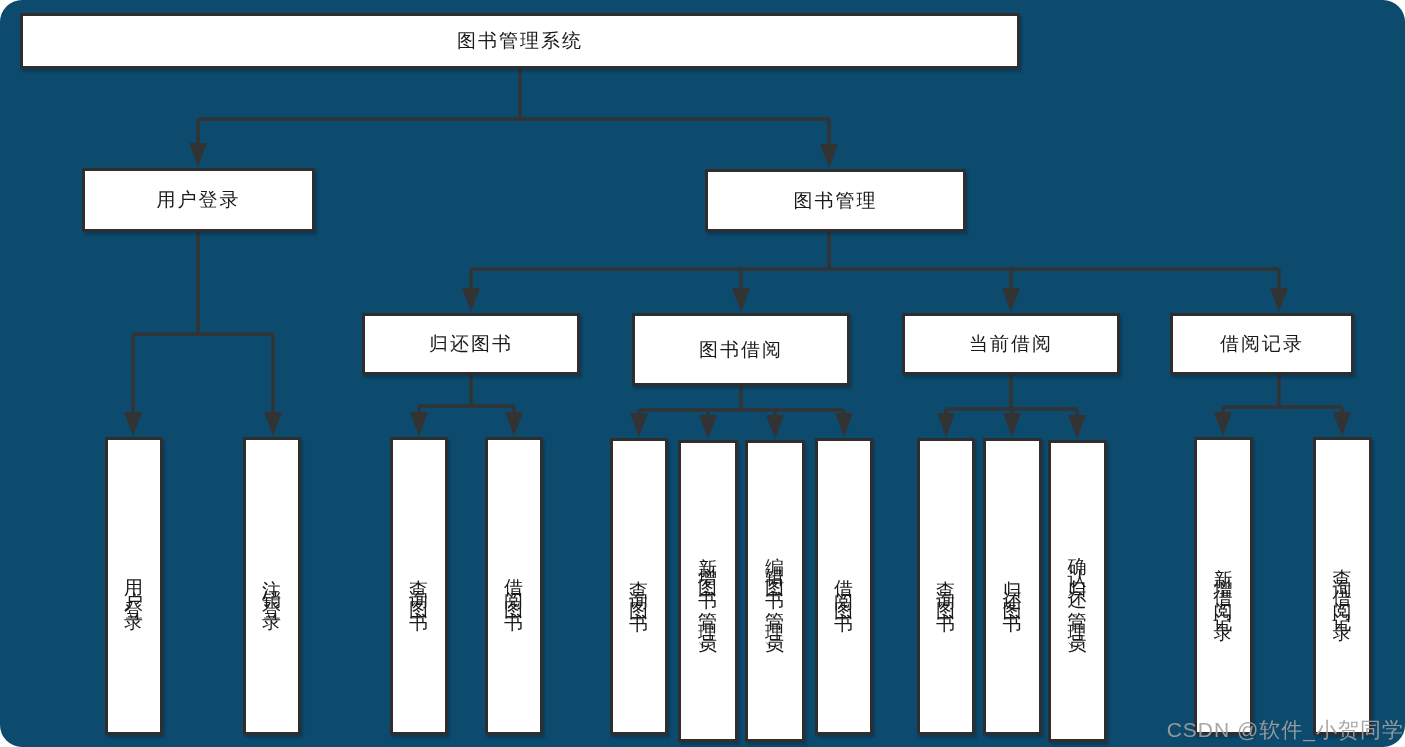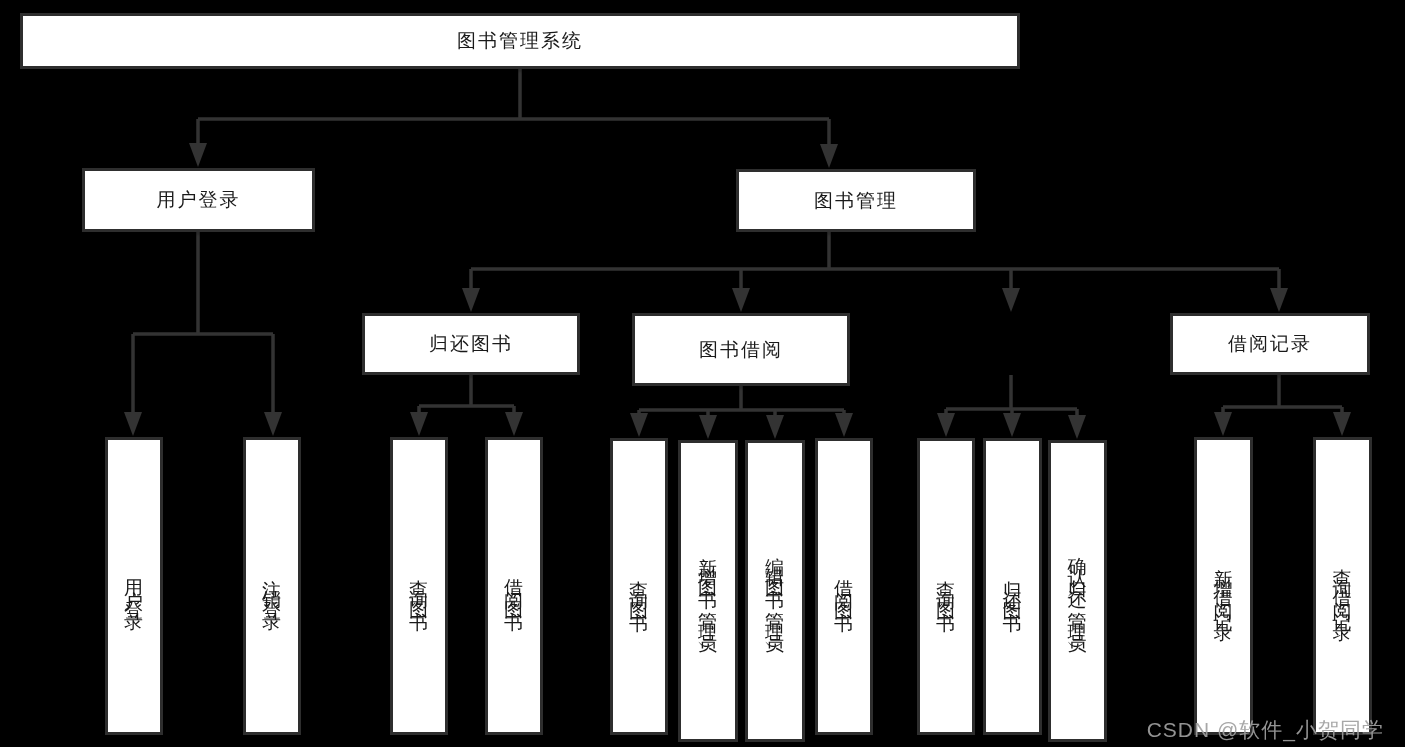--- a/index.html
+++ b/index.html
@@ -1,21 +1,22 @@
 <!DOCTYPE html>
 <html><head>
 <meta charset="utf-8">
 <style>
   html,body{margin:0;padding:0;background:#ffffff;}
   .stage{
     position:relative;
     width:1405px;height:747px;
-    background:#000000;
+    background:#0c4a6e;
     font-family:"Liberation Sans","DejaVu Sans",sans-serif;
     overflow:hidden;
+    border-radius:22px;
   }
   svg.wires{position:absolute;left:0;top:0;width:1405px;height:747px;}
   .node{
     position:absolute;
     background:#ffffff;
     border:3px solid #2e2e2e;
     box-shadow:2px 3px 2px rgba(0,0,0,0.18);
     display:flex;align-items:center;justify-content:center;
     color:#1a1a1a;
     box-sizing:border-box;
@@ -27,43 +28,43 @@
     writing-mode:vertical-rl;
     text-orientation:upright;
     font-size:19px;
     letter-spacing:11px;
     line-height:1;
     white-space:nowrap;
   }
   
   #nd-root{left:20px;top:13px;width:1000px;height:56px;}
   #nd-user-login{left:82px;top:168px;width:233px;height:64px;}
-  #nd-book-mgmt{left:736px;top:169px;width:240px;height:63px;justify-content:center;}
+  #nd-book-mgmt{left:705px;top:169px;width:261px;height:63px;justify-content:center;}
   #nd-new-book{left:362px;top:313px;width:218px;height:62px;}
   #nd-book-borrow{left:632px;top:313px;width:218px;height:73px;}
   #nd-current-borrow{left:902px;top:313px;width:218px;height:62px;}
-  #nd-borrow-record{left:1170px;top:313px;width:200px;height:62px;}
+  #nd-borrow-record{left:1170px;top:313px;width:184px;height:62px;}
   
   #nd-l-user-login{left:105px;top:437px;width:58px;height:298px;}
   #nd-l-logout{left:243px;top:437px;width:58px;height:298px;}
   #nd-l-nb-query{left:390px;top:437px;width:58px;height:298px;}
   #nd-l-nb-borrow{left:485px;top:437px;width:58px;height:298px;}
   #nd-l-bb-query{left:610px;top:438px;width:58px;height:297px;}
   #nd-l-bb-add{left:678px;top:440px;width:60px;height:302px;}
   #nd-l-bb-edit{left:745px;top:440px;width:60px;height:302px;}
   #nd-l-bb-borrow{left:815px;top:438px;width:58px;height:297px;}
   #nd-l-cb-query{left:917px;top:438px;width:58px;height:297px;}
   #nd-l-cb-return{left:983px;top:438px;width:59px;height:297px;}
   #nd-l-cb-confirm{left:1048px;top:440px;width:59px;height:302px;}
   #nd-l-br-add{left:1194px;top:437px;width:59px;height:298px;}
   #nd-l-br-query{left:1313px;top:437px;width:59px;height:298px;}
 
   .watermark{
     position:absolute;
-    right:21px;bottom:3px;
+    right:1px;bottom:3px;
     font-size:21px;
     color:rgba(160,160,160,0.92);
     letter-spacing:1px;
     white-space:nowrap;
   }
 </style>
 </head>
 <body>
 
 <div class="stage">
@@ -144,20 +145,23 @@
   <div class="node h" id="nd-book-mgmt">
     <span>图书管理</span>
   </div>
 
   <div class="node h" id="nd-new-book">
     <span>归还图书</span>
   </div>
   <div class="node h" id="nd-book-borrow">
     <span>图书借阅</span>
   </div>
+  <div class="node h" id="nd-current-borrow">
+    <span>当前借阅</span>
+  </div>
   <div class="node h" id="nd-borrow-record">
     <span>借阅记录</span>
   </div>
 
   <div class="node v" id="nd-l-user-login">
     <span>用户登录</span>
   </div>
   <div class="node v" id="nd-l-logout">
     <span>注销登录</span>
   </div>

